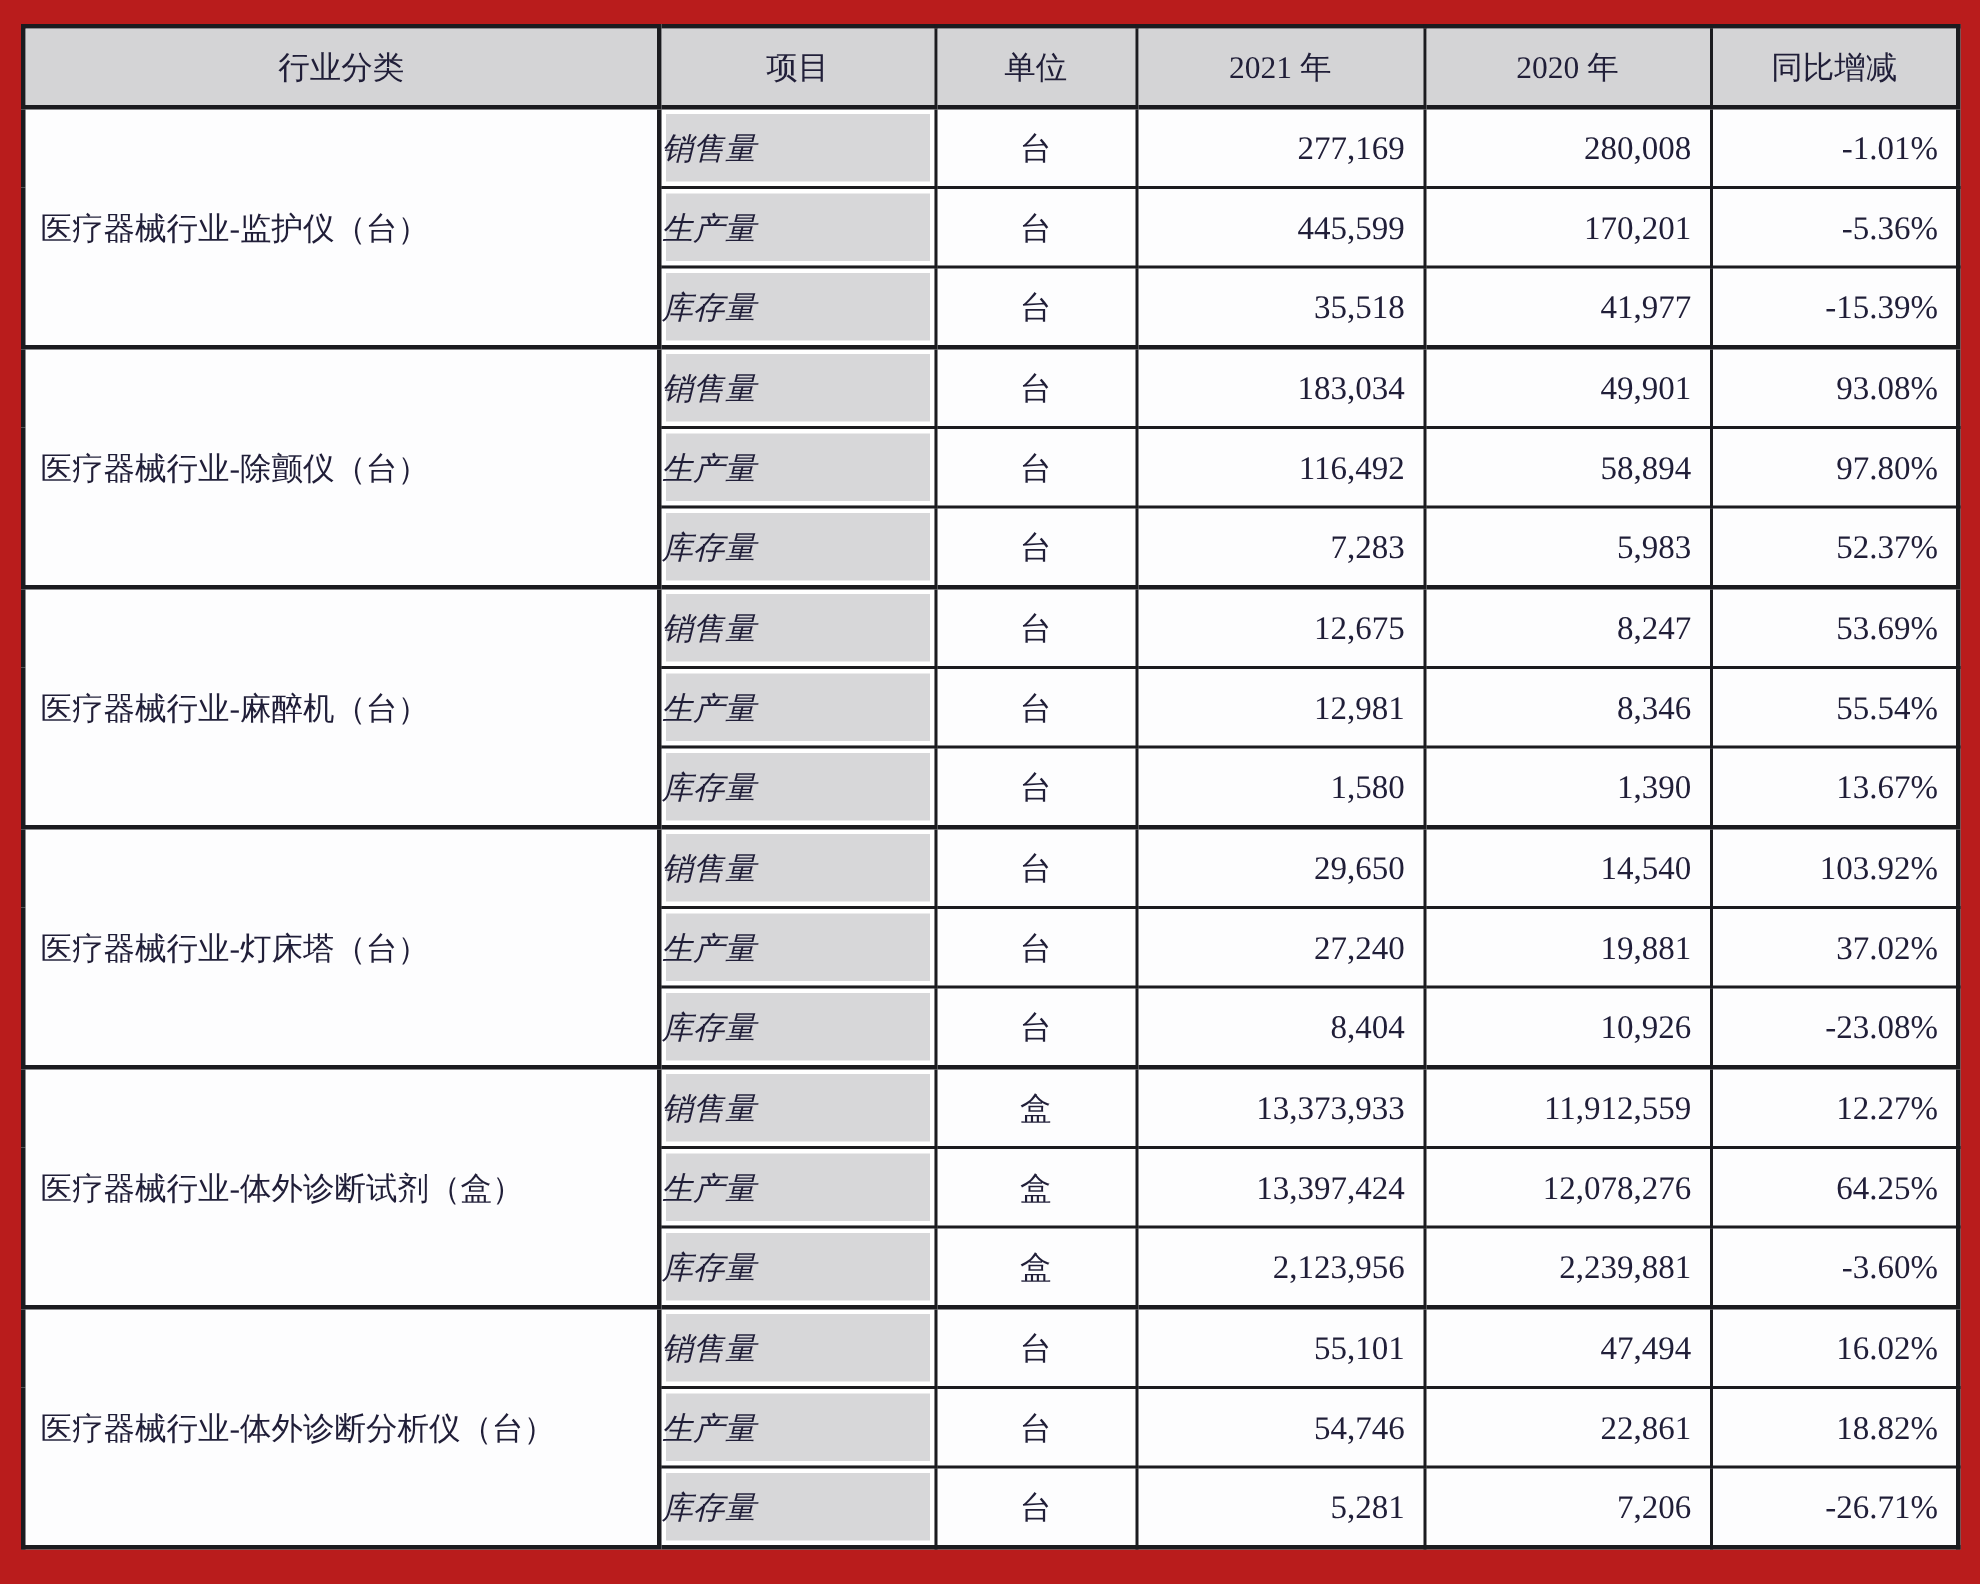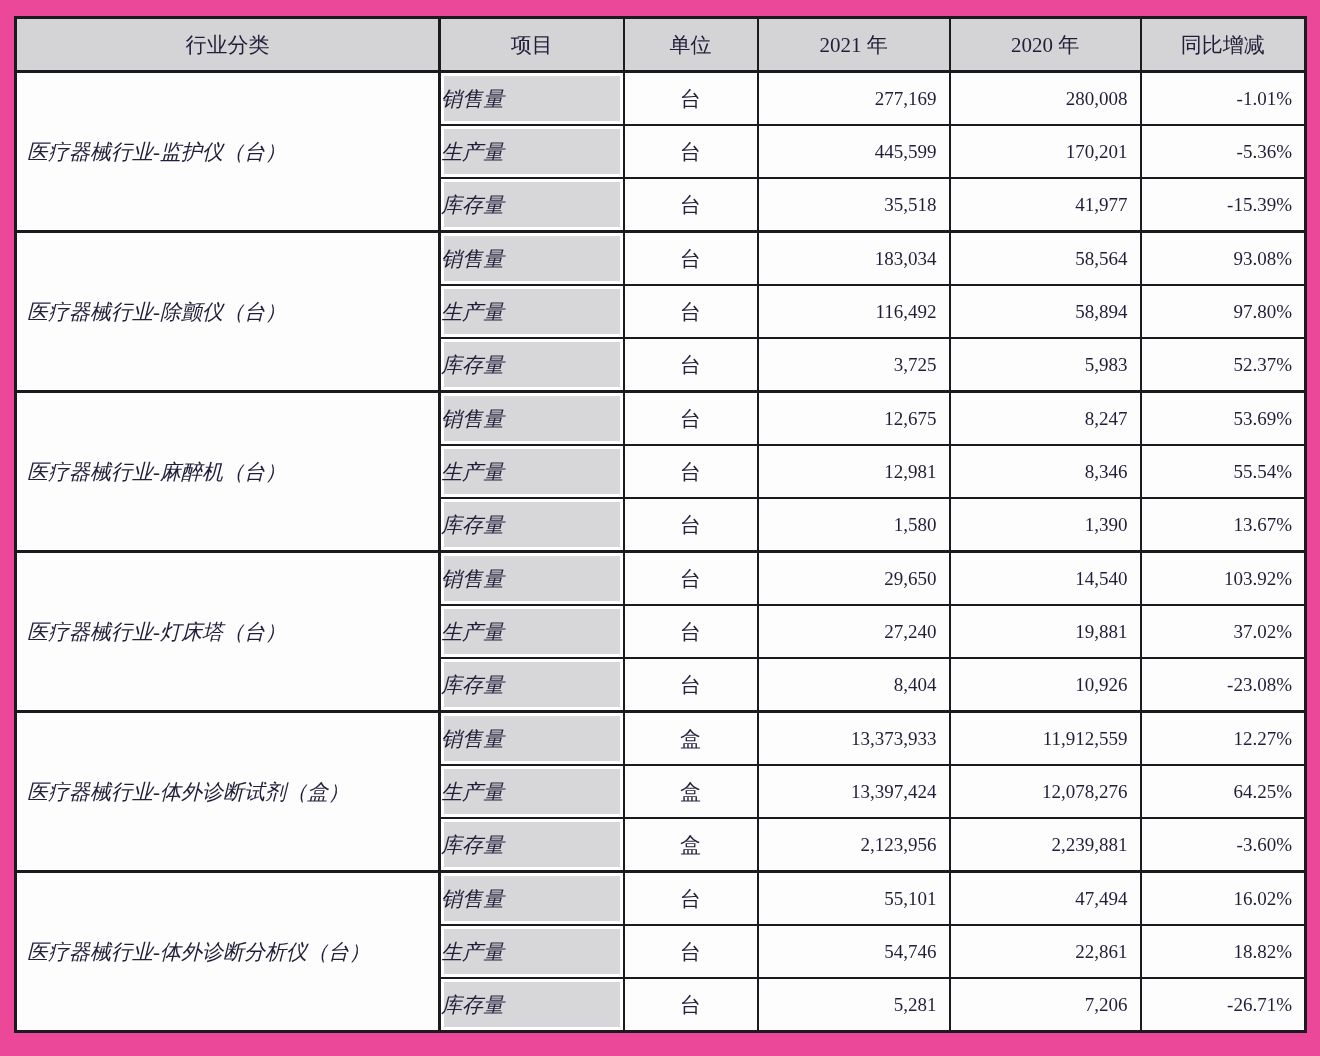--- a/index.html
+++ b/index.html
@@ -5,21 +5,21 @@
   :root{
     --border:#1b1b1f;
     --header-bg:#d4d4d6;
     --item-bg:#d7d7d9;
     --text:#201e38;
     --cell-bg:#fdfdfe;
   }
   html,body{margin:0;padding:0;background:#ffffff;}
   .page{
     width:1320px;height:1056px;box-sizing:border-box;
-    padding:16px 14px;background:#ec4899;
+    padding:16px 14px;background:#b91c1c;
     font-family:"Liberation Serif","DejaVu Serif",serif;
   }
   table.prod{
     border-collapse:collapse;
     width:1290px;
     table-layout:fixed;
     color:var(--text);
     border:3px solid var(--border);
     background:var(--cell-bg);
   }
@@ -43,33 +43,32 @@
     text-align:center;
     border-bottom:2px solid var(--border);
   }
   th.h-cat, td.cat{border-right:3px solid var(--border);}
   tr.group-start td{border-top:3px solid var(--border);}
   td.cat{
     text-align:left;
     padding:0 4px 0 10px;
     background:var(--cell-bg);
     vertical-align:middle;
-    font-style:italic;
   }
   td.item{
     background:var(--item-bg);
     box-shadow:inset 0 0 0 3px #ffffff;
     text-align:left;
     font-style:italic;
   }
   td.unit{text-align:center;}
   td.num{
     text-align:right;
     padding-right:12px;
-    font-size:19px;
+    font-size:22px;
   }
 </style>
 </head>
 <body>
 
 <div class="page">
   <table class="prod">
     <colgroup>
       <col class="c-cat">
         <col class="c-item">
@@ -109,34 +108,34 @@
           <td class="unit">台</td>
           <td class="num">35,518</td>
           <td class="num">41,977</td>
           <td class="num">-15.39%</td>
         </tr>
         <tr class="group-start">
           <td class="cat" rowspan="3">医疗器械行业-除颤仪（台）</td>
           <td class="item">销售量</td>
           <td class="unit">台</td>
           <td class="num">183,034</td>
-          <td class="num">58,564</td>
+          <td class="num">49,901</td>
           <td class="num">93.08%</td>
         </tr>
         <tr>
           <td class="item">生产量</td>
           <td class="unit">台</td>
           <td class="num">116,492</td>
           <td class="num">58,894</td>
           <td class="num">97.80%</td>
         </tr>
         <tr>
           <td class="item">库存量</td>
           <td class="unit">台</td>
-          <td class="num">3,725</td>
+          <td class="num">7,283</td>
           <td class="num">5,983</td>
           <td class="num">52.37%</td>
         </tr>
         <tr class="group-start">
           <td class="cat" rowspan="3">医疗器械行业-麻醉机（台）</td>
           <td class="item">销售量</td>
           <td class="unit">台</td>
           <td class="num">12,675</td>
           <td class="num">8,247</td>
           <td class="num">53.69%</td>

